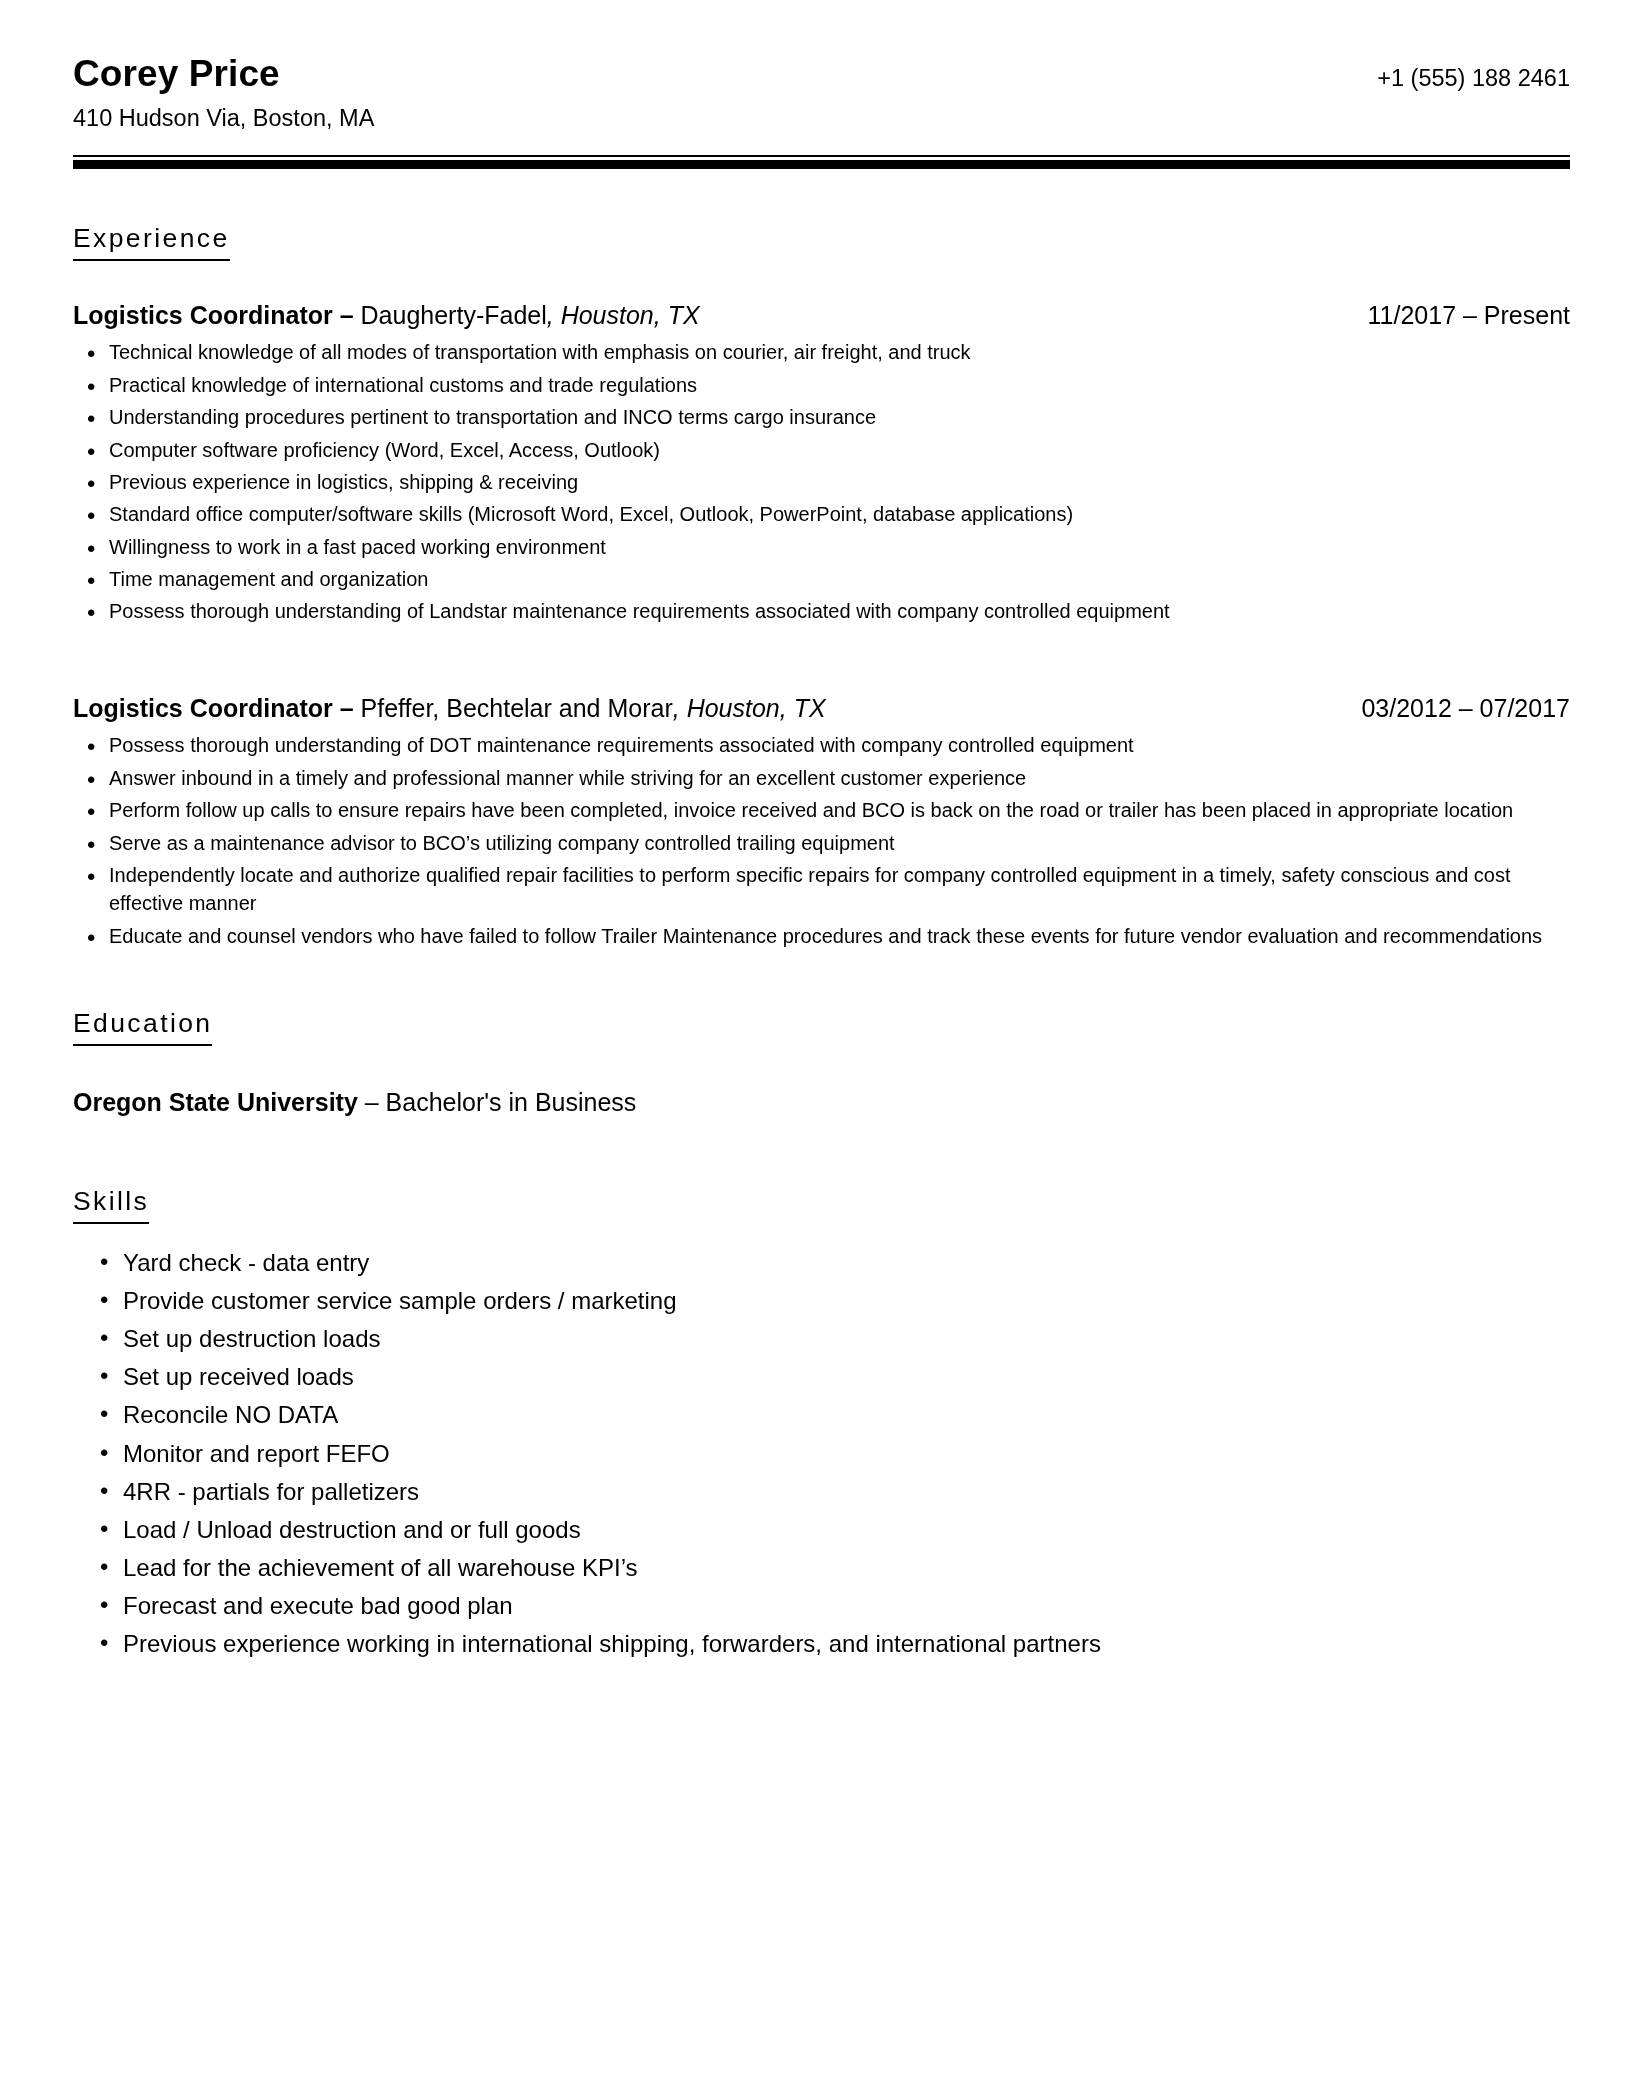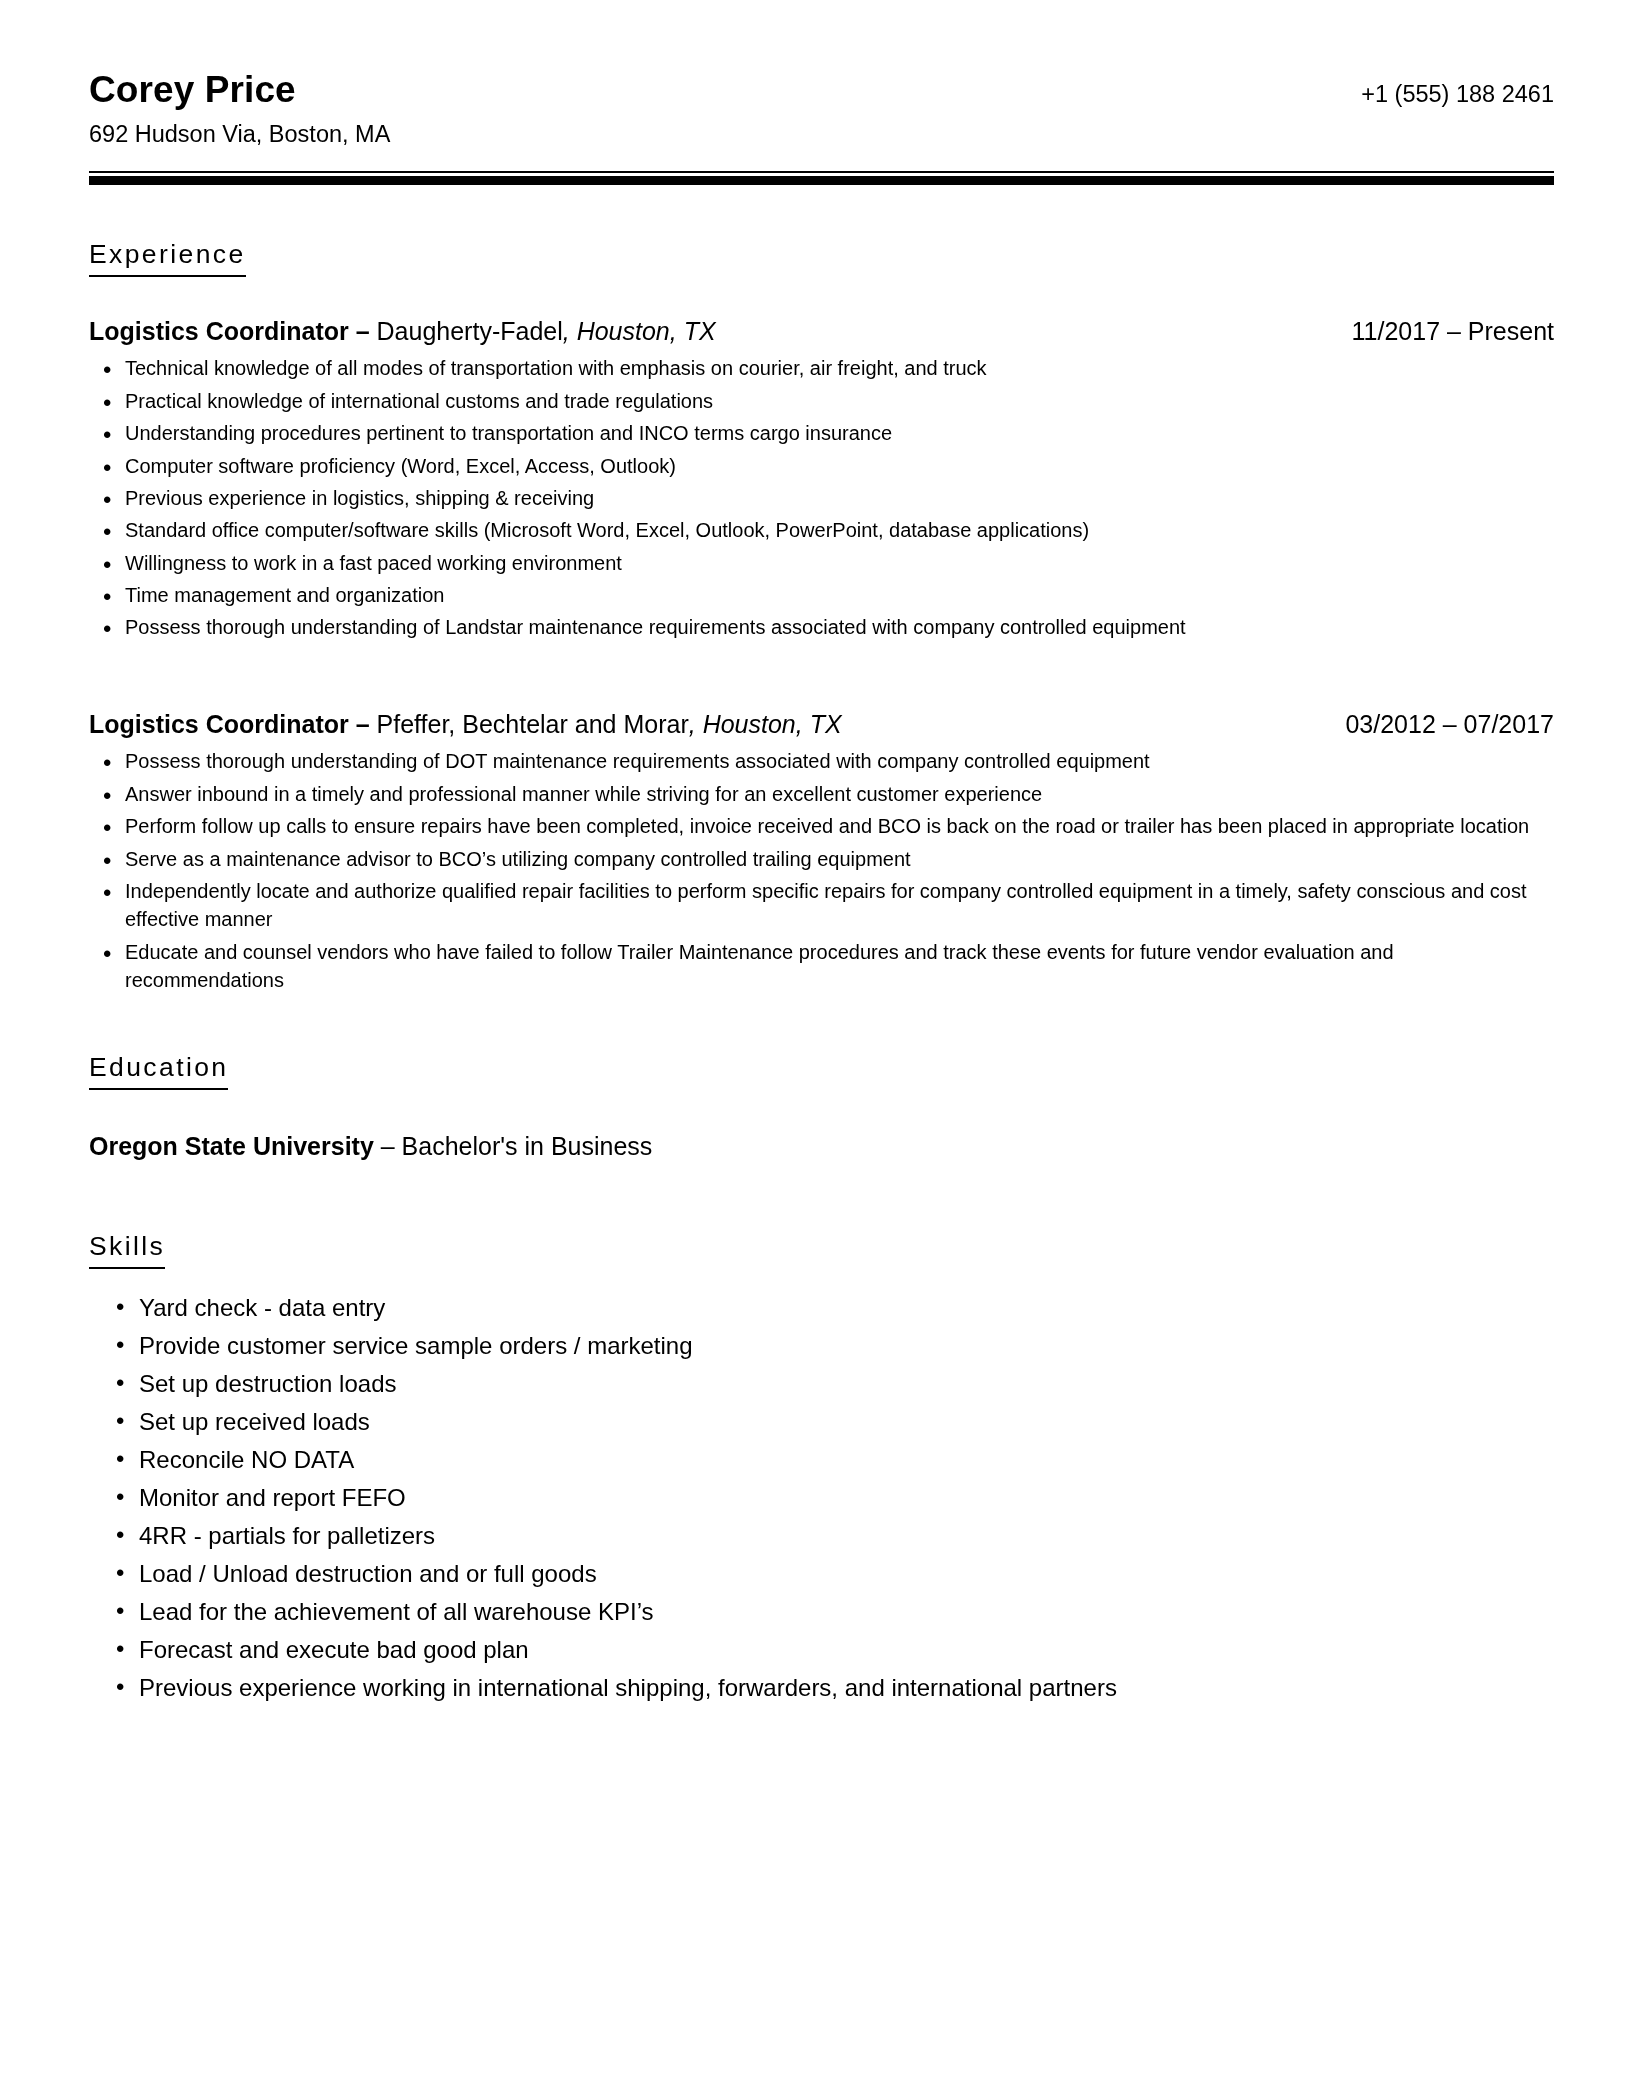--- a/index.html
+++ b/index.html
@@ -10,21 +10,21 @@
   body {
     font-family: "Liberation Sans", sans-serif;
     color: #000000;
   }
   .page {
     position: relative;
     width: 1632px;
     height: 1751px;
     background: #ffffff;
     box-sizing: border-box;
-    padding: 16px;
+    padding: 0;
     overflow: hidden;
   }
   .inner {
     padding: 52px 62px 0 73px;
   }
 
   
   .header {
     display: flex;
     align-items: flex-start;
@@ -166,21 +166,21 @@
 </style>
 </head>
 <body>
 
 <div class="page">
   <div class="inner">
 
     <div class="header">
       <div class="header-left">
         <h1 class="name">Corey Price</h1>
-        <div class="address">692 Hudson Via, Boston, MA</div>
+        <div class="address">410 Hudson Via, Boston, MA</div>
       </div>
       <div class="contact">+1 (555) 188 2461</div>
     </div>
 
     <div class="rule-wrap">
       <div class="rule-thin"></div>
       <div class="rule-gap"></div>
       <div class="rule-thick"></div>
     </div>
 

